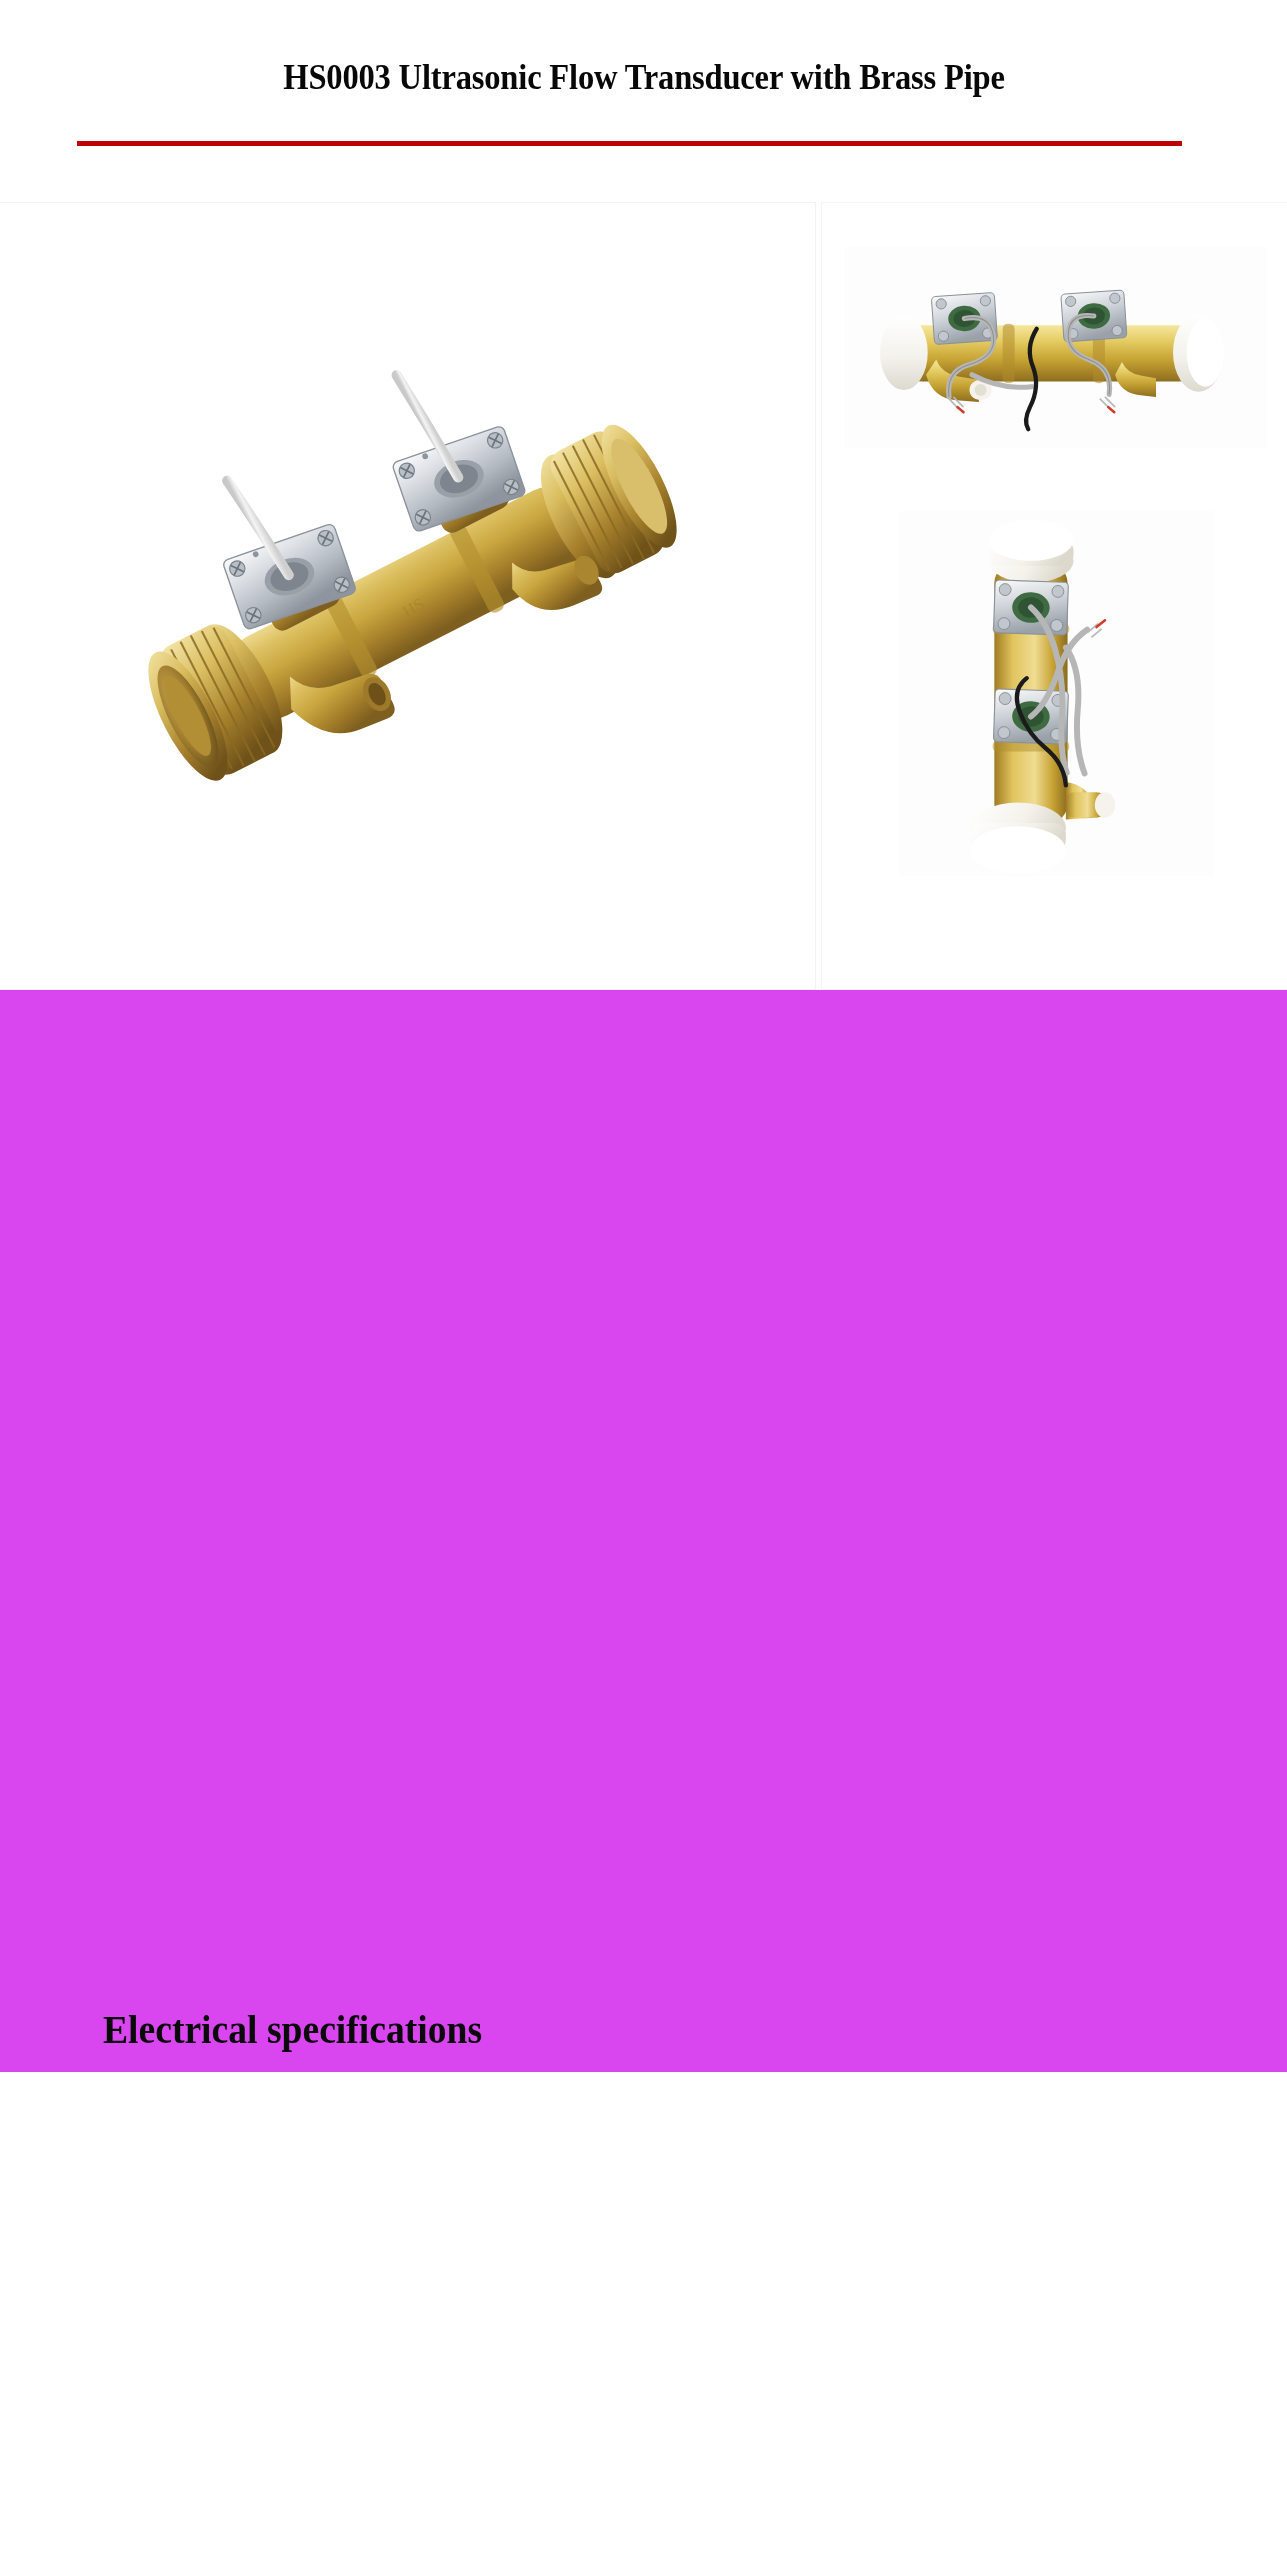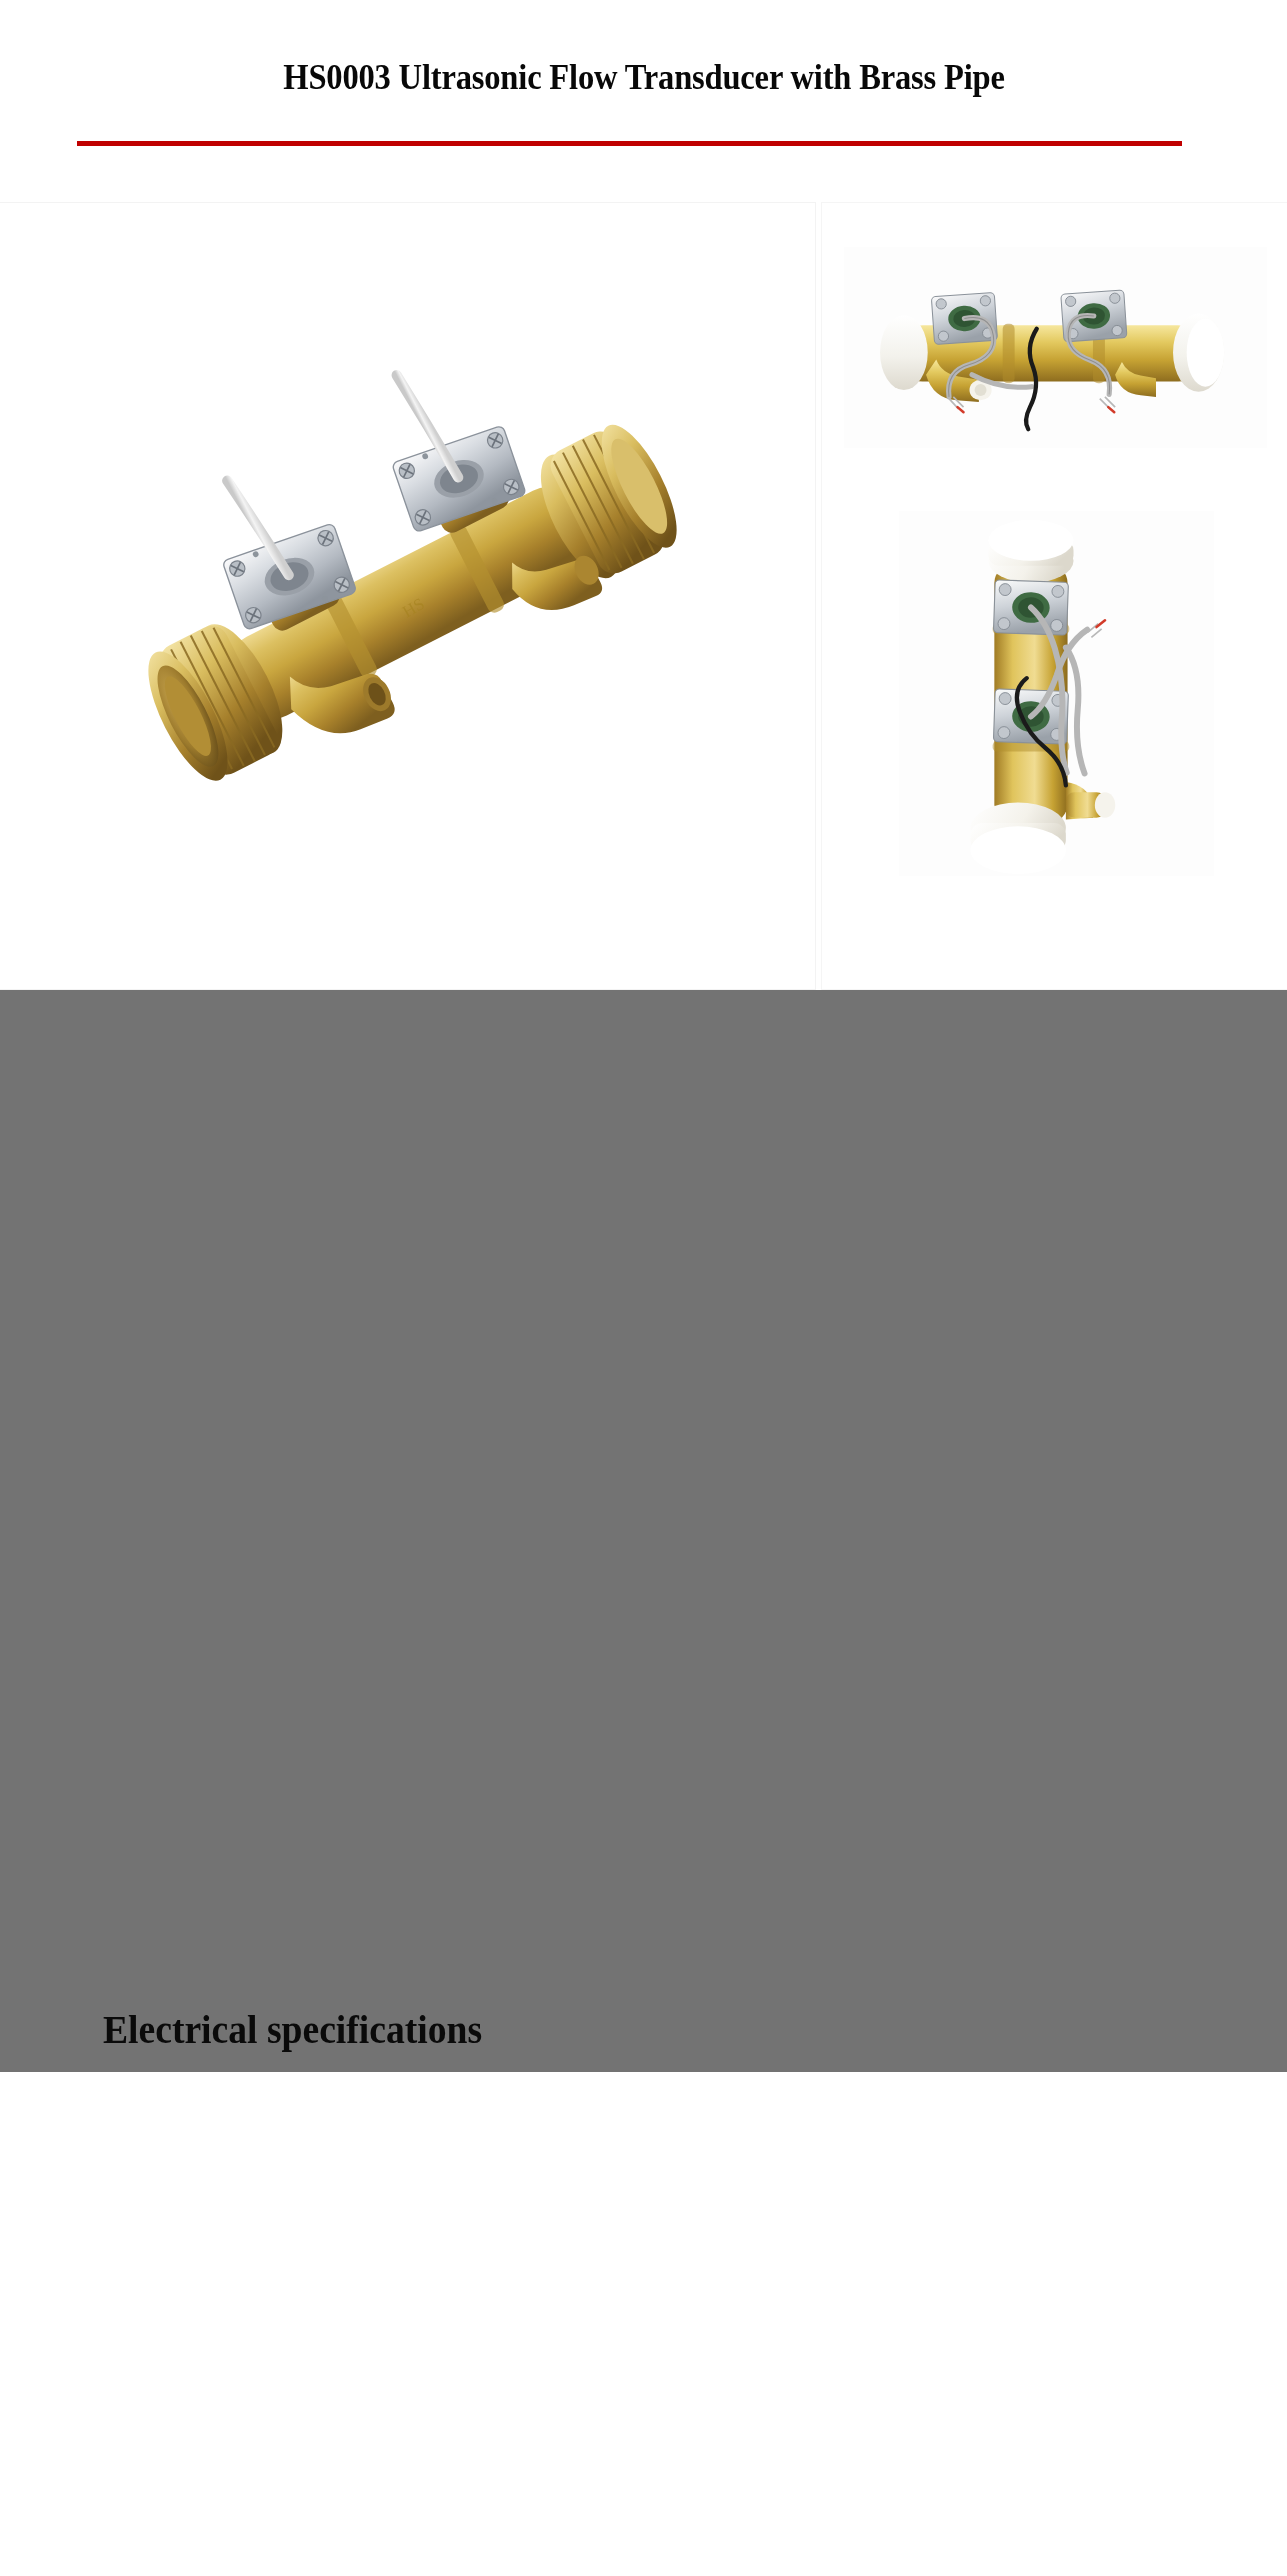--- a/index.html
+++ b/index.html
@@ -98,21 +98,21 @@
   }
 
   
   .dev-svg { display: block; width: 100%; height: 100%; }
 
   
   .spec-section {
     position: relative;
     width: 1288px;
     height: 1082px;
-    background: #737373;
+    background: #d946ef;
   }
   .spec-heading {
     position: absolute;
     left: 103px;
     top: 1016px;
     font-family: "Liberation Serif", "DejaVu Serif", serif;
     font-weight: bold;
     font-size: 40px;
     line-height: 48px;
     color: #0a0a0a;

